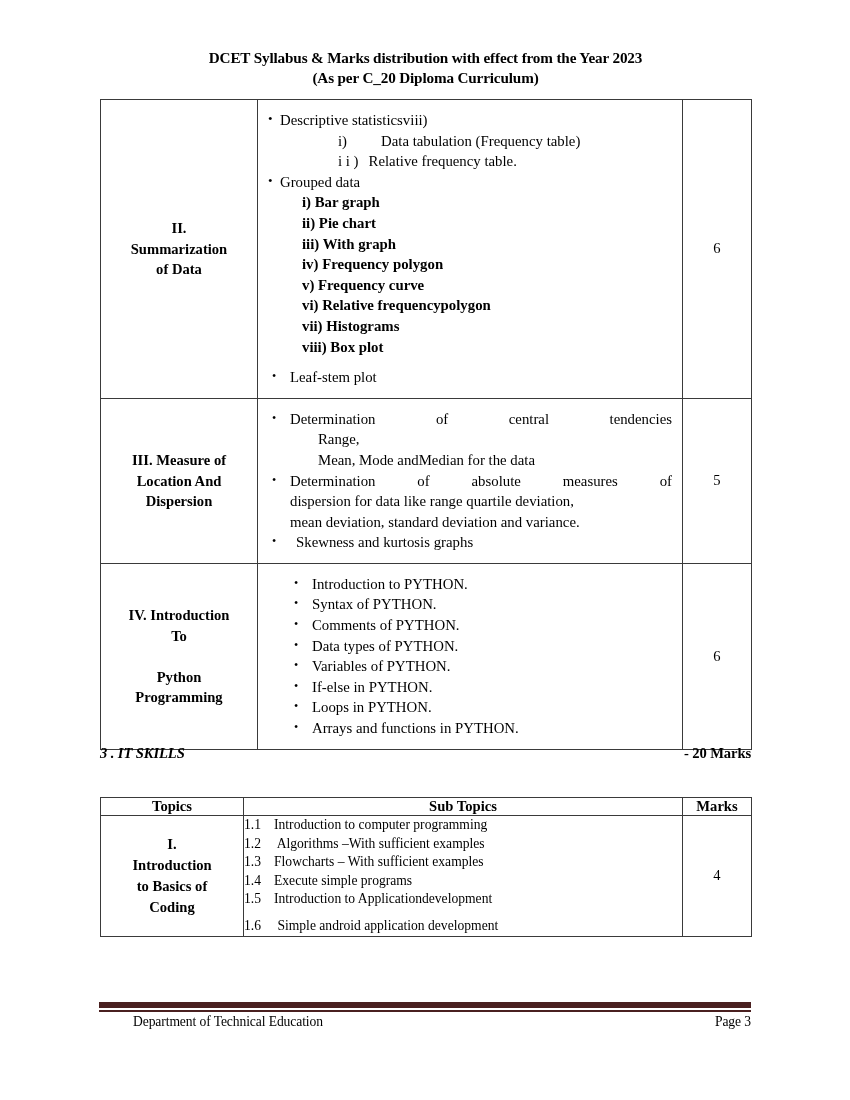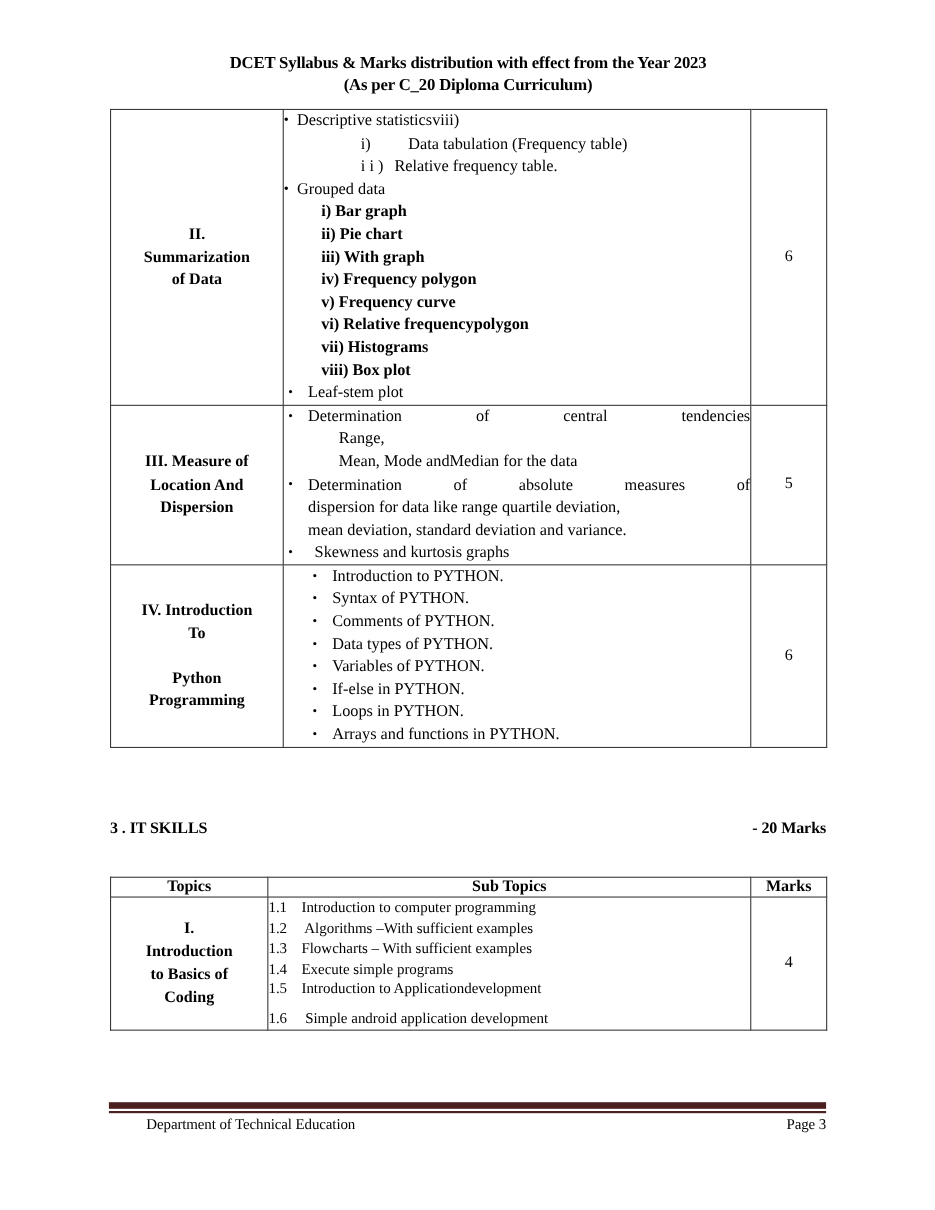--- a/index.html
+++ b/index.html
@@ -73,21 +73,21 @@
     font-size: 14.6px;
   }
   .sub-cell {
     padding: 6px 8px 6px 12px;
     font-size: 14.8px;
     line-height: 20.6px;
   }
 
   
   ul.b, ul.b2 {
-    margin: 0;
+    margin: 10px;
     padding: 0;
     list-style: none;
   }
   ul.b > li {
     position: relative;
     padding-left: 12px;
     margin: 0;
   }
   ul.b > li::before {
     content: "\2022";
@@ -132,21 +132,21 @@
   
   .sect-head {
     position: absolute;
     left: 100px;
     top: 745px;
     width: 651px;
     font-weight: bold;
     font-size: 14.6px;
     letter-spacing: -0.1px;
   }
-  .sect-head .left  { float: left; }
+  .sect-head .left  { float: left; font-style: italic; }
   .sect-head .right { float: right; }
 
   
   #table-it {
     left: 100px;
     top: 797px;
     width: 651px;
   }
   .it-col-topic { width: 143px; }
   .it-col-sub   { width: 439px; }

